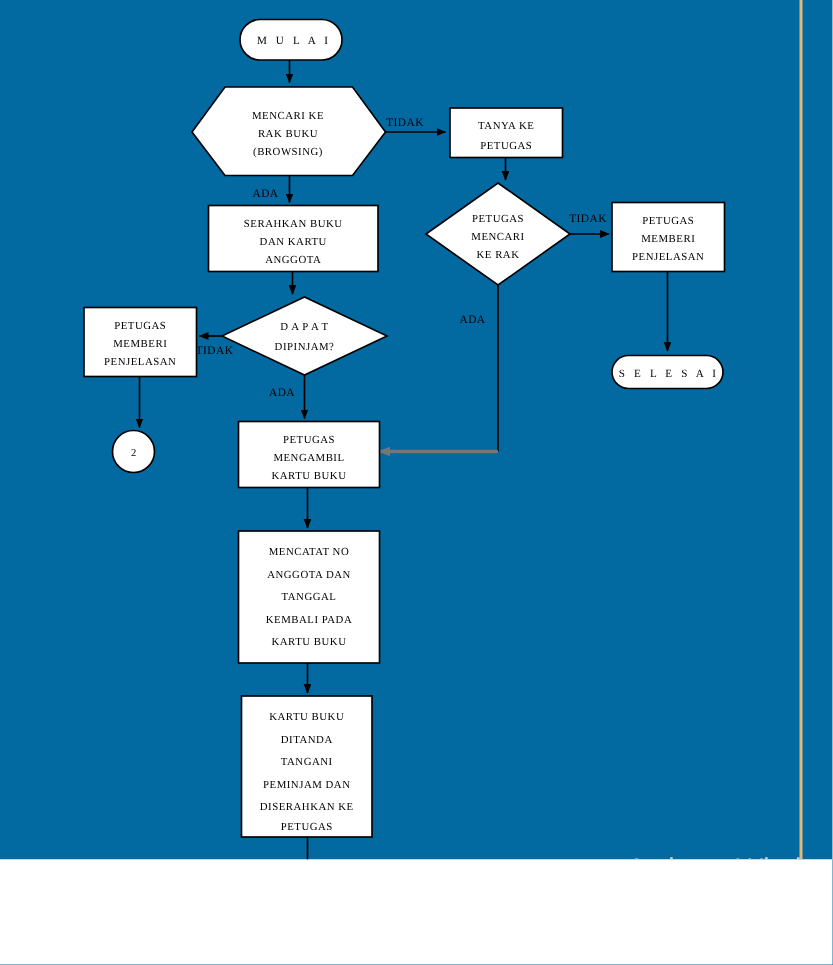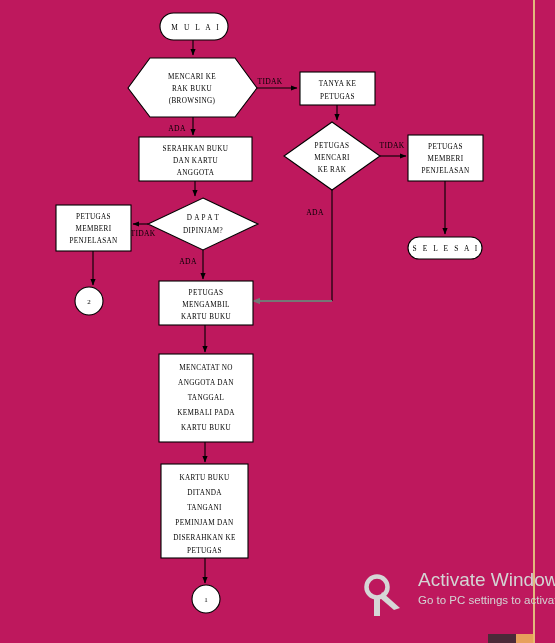--- a/index.html
+++ b/index.html
@@ -6,22 +6,22 @@
     margin: 0;
     padding: 0;
     background: #ffffff;
   }
   body {
     font-family: "Liberation Serif", serif;
   }
   #page {
     position: relative;
     width: 555px;
-    height: 643px;
-    background: #be185d;
+    height: 573px;
+    background: #0369a1;
     overflow: hidden;
   }
   #page-border-right {
     position: absolute;
     left: 533px;
     top: 0;
     width: 2px;
     height: 643px;
     background: #e3b87d;
   }

